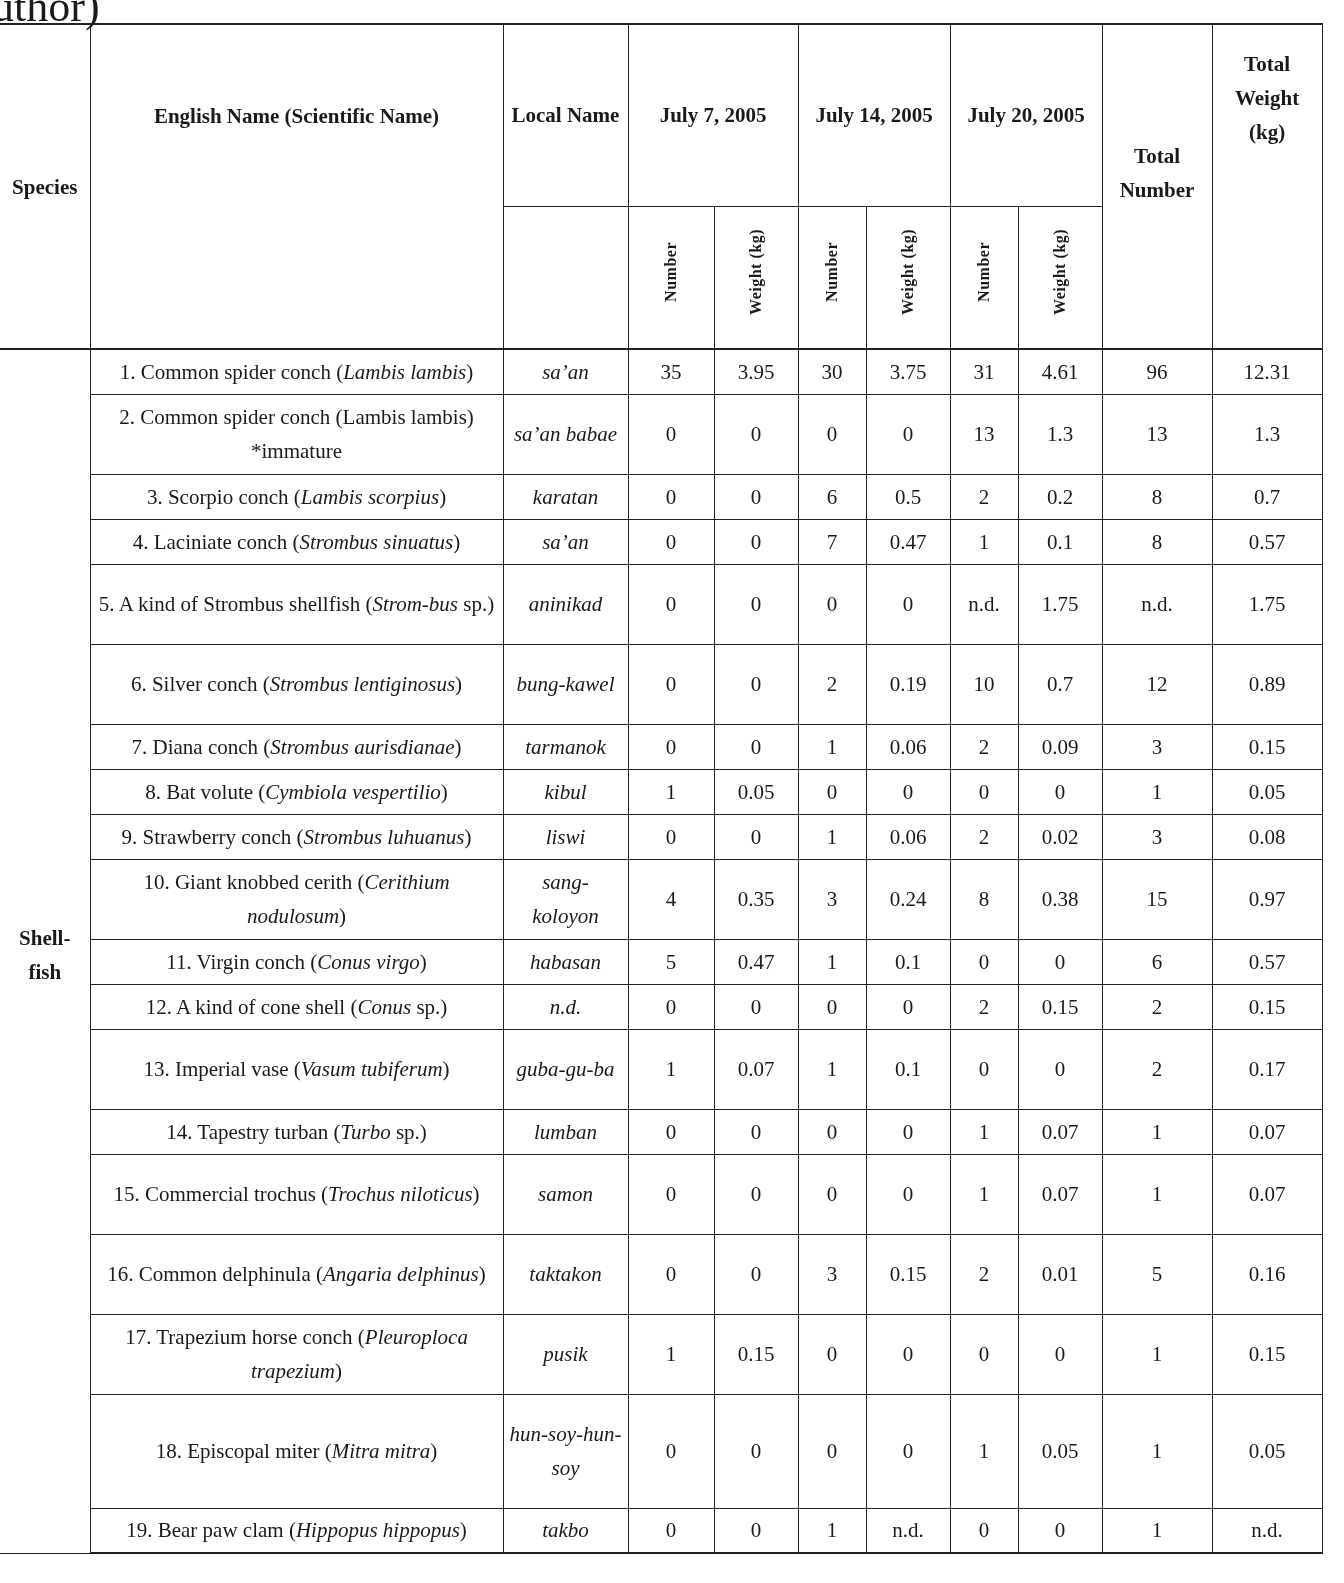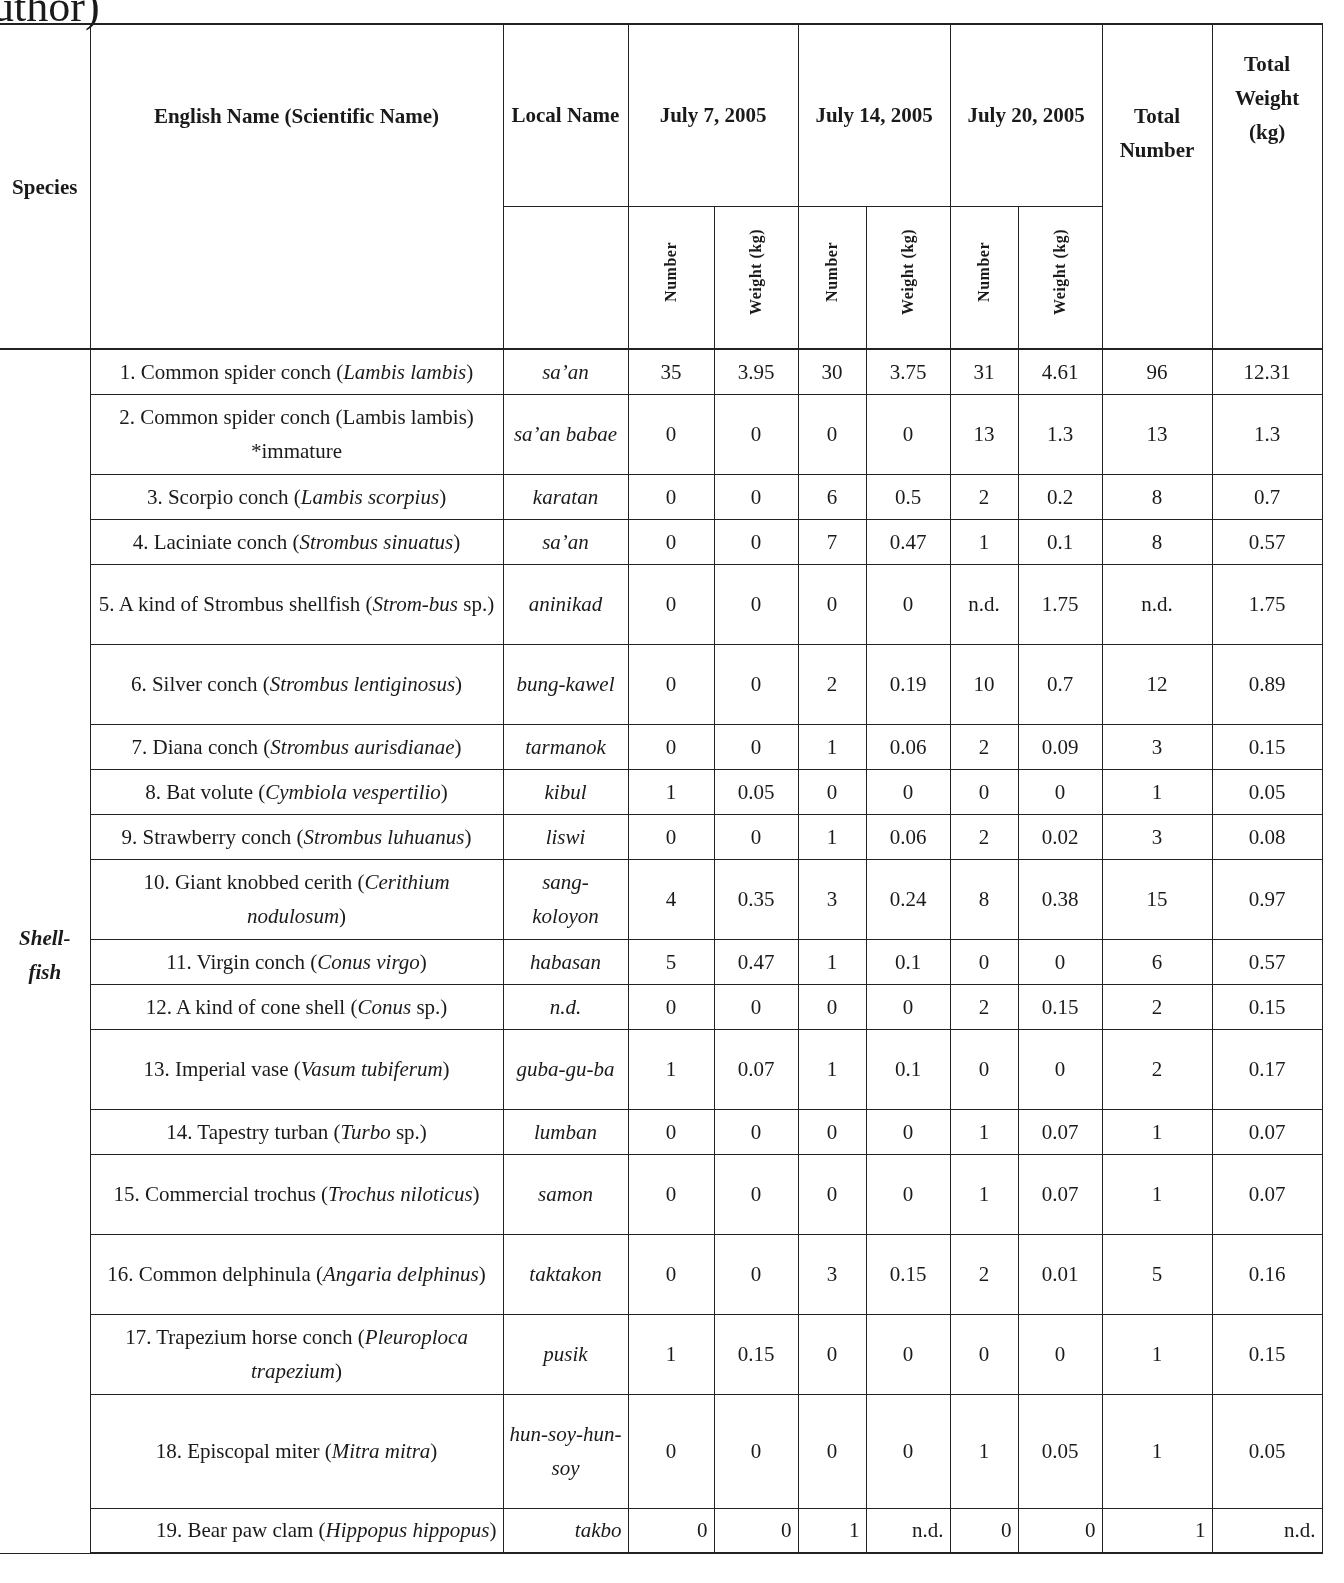--- a/index.html
+++ b/index.html
@@ -15,21 +15,21 @@
     position: absolute; left: 0; top: 23px; width: 1322px;
     border-collapse: collapse; table-layout: fixed;
     font-size: 21px;
   }
   table.data td, table.data th {
     border: 1.5px solid #222; padding: 0 6px; text-align: center; vertical-align: middle;
     line-height: 34px;
   }
   table.data thead th { font-weight: bold; font-size: 21px; text-align: center; }
   table.data tr.top-border td, table.data tr.top-border th { border-top: 2.5px solid #222; }
-  table.data tr.bottom-border td { border-bottom: 2.5px solid #222; text-align: right; }
+  table.data tr.bottom-border td { border-bottom: 2.5px solid #222; }
   th.species-head { border-left: none !important; }
   td.species-cell { border-left: none !important; font-weight: bold; }
   .rot {
     display: inline-block; writing-mode: vertical-rl; transform: rotate(180deg);
     font-size: 16px; font-weight: bold; white-space: nowrap; letter-spacing: 0.5px;
   }
   td.name-cell { text-align: left; padding-left: 15px; padding-right: 8px; }
   td.local-cell { font-style: italic; }
   .sci { font-style: italic; }
 </style>
@@ -53,36 +53,36 @@
     <col style="width:110px">
   </colgroup>
   <thead>
     <tr class="top-border" style="height:182px">
       <th rowspan="2" class="species-head">Species</th>
       <th rowspan="2" style="vertical-align:top;padding-top:74px"><span>English Name (Scientific Name)</span></th>
       <th>Local Name</th>
       <th colspan="2">July 7, 2005</th>
       <th colspan="2">July 14, 2005</th>
       <th colspan="2">July 20, 2005</th>
-      <th rowspan="2" style="vertical-align:top;padding-top:74px"><span>Total Number</span></th>
+      <th rowspan="2" style="vertical-align:top;padding-top:114px"><span>Total Number</span></th>
       <th rowspan="2" style="vertical-align:top;padding-top:22px"><span>Total Weight (kg)</span></th>
     </tr>
     <tr style="height:143px">
       <th></th>
       <th><span class="rot">Number</span></th>
       <th><span class="rot">Weight (kg)</span></th>
       <th><span class="rot">Number</span></th>
       <th><span class="rot">Weight (kg)</span></th>
       <th><span class="rot">Number</span></th>
       <th><span class="rot">Weight (kg)</span></th>
     </tr>
   </thead>
   <tbody id="tbody">
       <tr class="top-border" style="height: 45px;">
-        <td rowspan="19" class="species-cell" style="padding-top: 8px; font-style: italic;">Shell-fish</td>
+        <td rowspan="19" class="species-cell" style="padding-top: 8px;">Shell-fish</td>
         <td class="name-cell"><span>1. </span><span>Common spider conch (</span><span class="sci">Lambis lambis</span><span>)</span></td>
         <td class="local-cell">sa’an</td>
         <td>35</td>
         <td>3.95</td>
         <td>30</td>
         <td>3.75</td>
         <td>31</td>
         <td>4.61</td>
         <td>96</td>
         <td>12.31</td>

